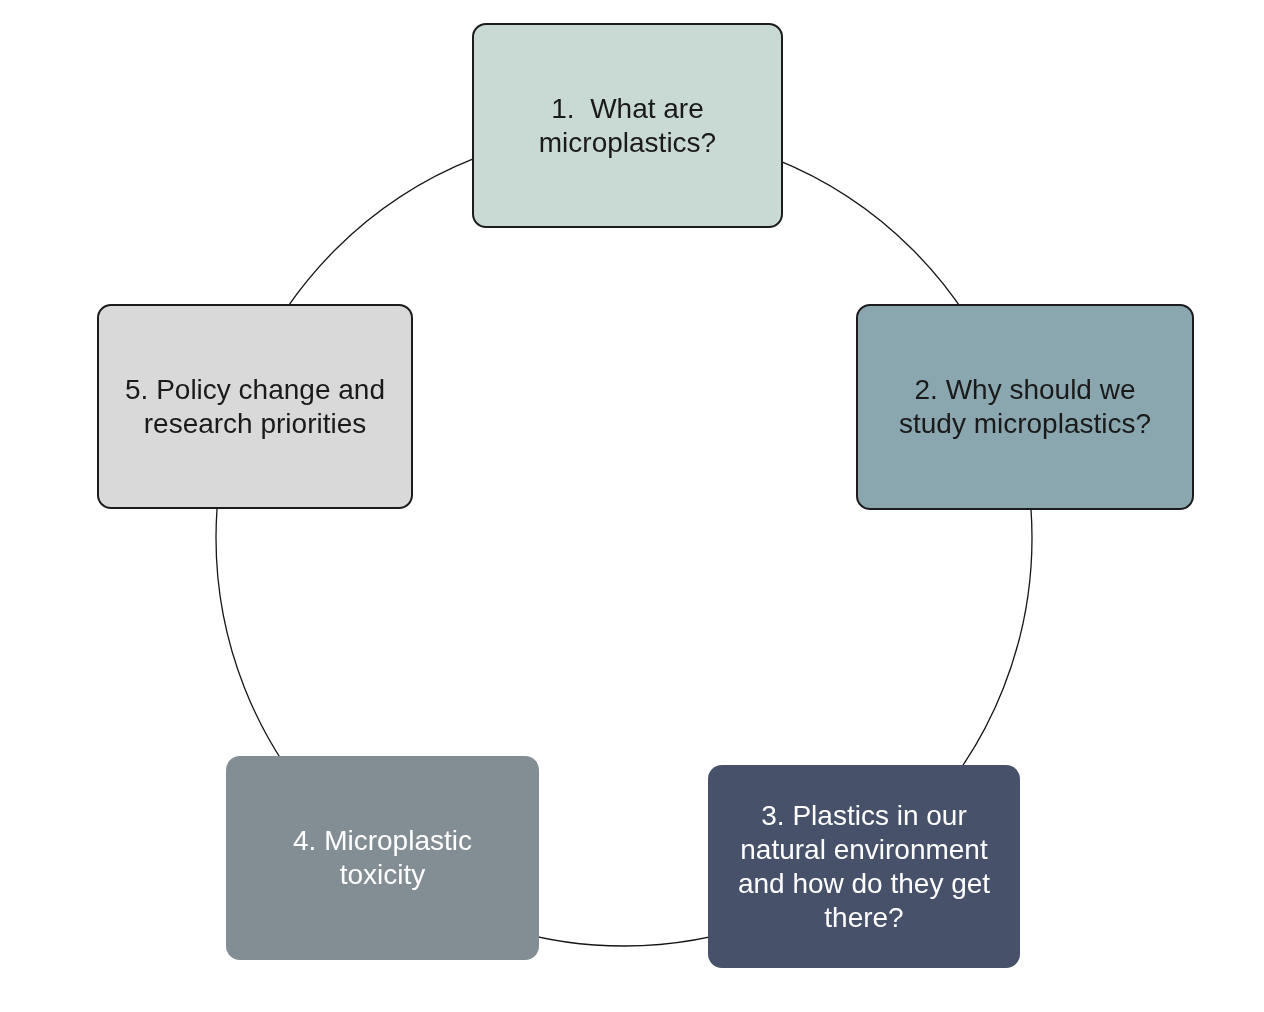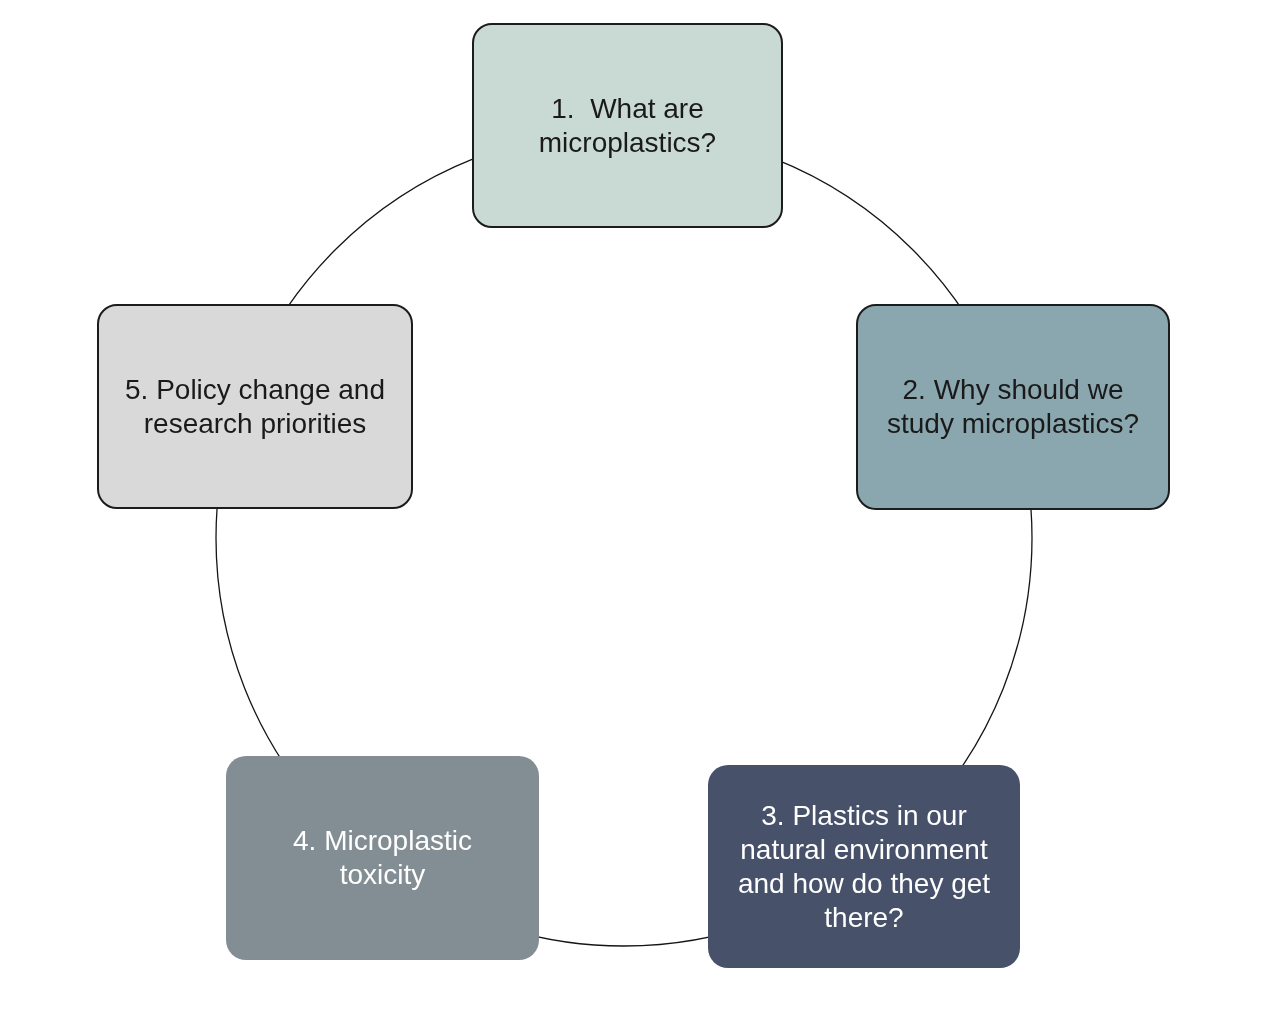--- a/index.html
+++ b/index.html
@@ -17,21 +17,21 @@
   }
   .cycle-svg {
     position: absolute;
     left: 0;
     top: 0;
     width: 1264px;
     height: 1012px;
   }
   .node {
     position: absolute;
-    border-radius: 20px;
+    border-radius: 14px;
     display: flex;
     align-items: center;
     justify-content: center;
     text-align: center;
     font-size: 28px;
     line-height: 34px;
     white-space: pre-line;
     padding: 10px 18px;
     box-sizing: border-box;
   }
@@ -43,21 +43,21 @@
 
   <svg class="cycle-svg">
     <circle fill="none" cx="624" cy="538" r="408" stroke="#151515" stroke-width="1.3"></circle>
   </svg>
 
   <div class="node" style="left: 472px; top: 23px; width: 311px; height: 205px; background: rgb(201, 217, 211); color: rgb(26, 26, 26); border: 2px solid rgb(28, 28, 28);">
     <span>1.&nbsp; What are
 microplastics?</span>
   </div>
 
-  <div class="node" style="left: 856px; top: 304px; width: 314px; height: 206px; background: rgb(138, 167, 176); color: rgb(26, 26, 26); border: 2px solid rgb(28, 28, 28);">
+  <div class="node" style="left: 856px; top: 304px; width: 338px; height: 206px; background: rgb(138, 167, 176); color: rgb(26, 26, 26); border: 2px solid rgb(28, 28, 28);">
     <span>2. Why should we
 study microplastics?</span>
   </div>
 
   <div class="node" style="left: 708px; top: 765px; width: 312px; height: 203px; background: rgb(71, 82, 106); color: rgb(255, 255, 255); border: none;">
     <span>3. Plastics in our
 natural environment
 and how do they get
 there?</span>
   </div>

